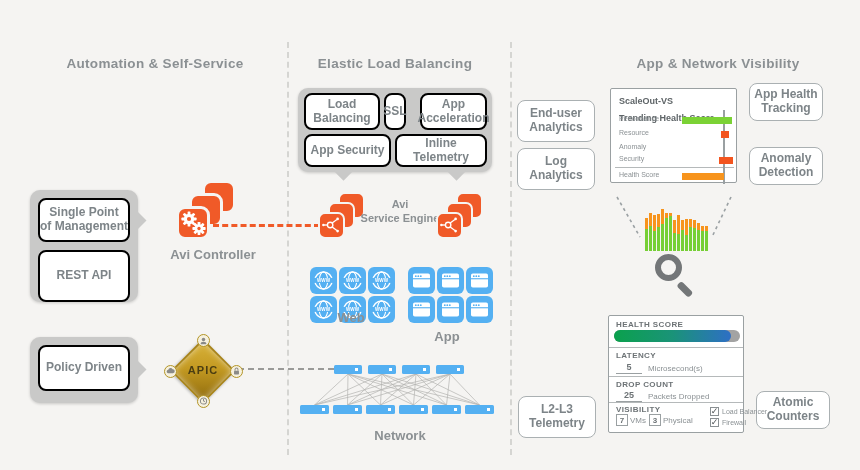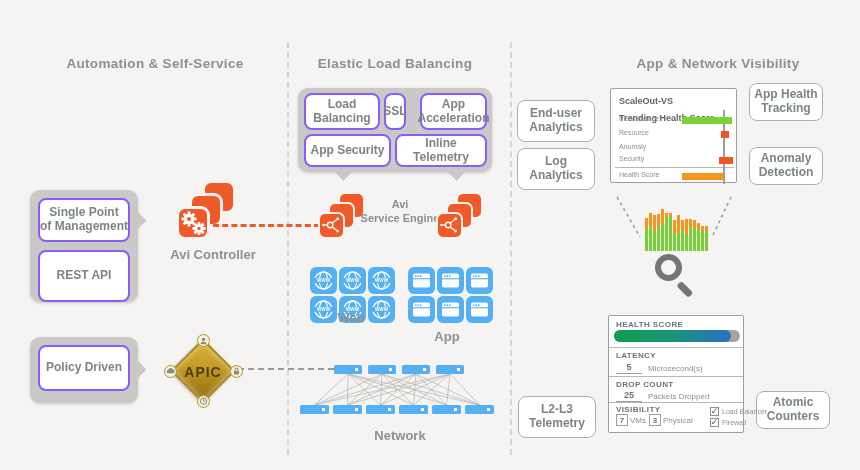--- a/index.html
+++ b/index.html
@@ -6,21 +6,21 @@
   body { background:#fff; }
   #canvas { position:relative; width:860px; height:470px; background:#f5f4f2;
             font-family:"Liberation Sans", sans-serif; overflow:hidden; }
   .hdr { position:absolute; color:#8b9093; font-weight:bold; font-size:13.5px;
          letter-spacing:.3px; text-align:center; white-space:pre-line; }
   .divider { position:absolute; top:42px; height:413px; width:0;
              border-left:2px dashed #d5d5d2; }
   .gcont { position:absolute; background:#c9c9c8; border-radius:10px;
            box-shadow:0 1px 3px rgba(0,0,0,.18); }
   .tail { position:absolute; background:#c9c9c8; transform:rotate(45deg); }
-  .wbox { position:absolute; background:#fff; border:2px solid #8b5cf6; border-radius:8px;
+  .wbox { position:absolute; background:#fff; border:2px solid #000000; border-radius:8px;
           color:#7d8488; font-size:12px; font-weight:bold; display:flex; align-items:center;
           justify-content:center; text-align:center; line-height:1.15; white-space:pre-line; }
   .wbox.thin { border-width:1.5px; border-color:#aab0b2; }
   .osq { position:absolute; background:#f05a28; border-radius:9px; border:3px solid #f5f4f2; }
   .flabel { position:absolute; color:#8b9093; font-weight:bold; font-size:13px;
             text-align:center; white-space:pre-line; }
   .selabel { position:absolute; color:#8b9093; font-weight:bold; font-size:11px;
              text-align:center; line-height:1.25; white-space:pre-line; }
   .dash-orange { position:absolute; border-top:3px dashed #f05a28; }
   .dash-gray { position:absolute; border-top:2.5px dashed #9a9a98; }
@@ -28,21 +28,21 @@
              grid-auto-rows:27px; gap:2px; }
   .srv { width:27px; height:27px; background:#54b0f2; border-radius:6px;
          display:flex; align-items:center; justify-content:center; }
   .sw { position:absolute; height:9px; background:#54b0f2; border-radius:1.5px; z-index:1; }
   .sw::after { content:''; position:absolute; right:4px; top:3px; width:3px; height:3px; background:#fff; }
   .diamond { position:absolute; left:180px; top:348px; width:46px; height:46px;
              transform:rotate(45deg); border-radius:4px;
              background:linear-gradient(135deg,#d8b23a 0%,#c49a22 45%,#8f6b0d 100%);
              border:2px solid #a8841a; box-shadow:inset 0 0 6px rgba(255,255,255,.5), 0 1px 3px rgba(0,0,0,.3); }
   .apic-label { position:absolute; left:180px; top:364px; width:46px; text-align:center;
-                color:#4a3d12; font-weight:bold; font-size:14px; letter-spacing:1px; }
+                color:#4a3d12; font-weight:bold; font-size:11px; letter-spacing:1px; }
   .cicon { position:absolute; width:13px; height:13px; border-radius:50%; background:#f6f1df;
            border:1px solid #b39527; display:flex; align-items:center; justify-content:center; }
   .panel { position:absolute; background:#fff; border:1.5px solid #9aa0a2; border-radius:2px; }
   .ptitle { position:absolute; left:8px; top:4px; color:#5f6568; font-weight:bold;
             font-size:9px; line-height:17px; white-space:pre-line; }
   .hlabel { position:absolute; left:8px; color:#8b9194; font-size:7px; }
   .hbarrow { position:absolute; height:7px; }
   .vline { position:absolute; left:112px; top:21px; width:1.5px; height:74px; background:#9aa0a2; }
   .hsep { position:absolute; left:4px; top:78px; width:119px; border-top:1px solid #b5b9ba; }
   .plabel { position:absolute; color:#6d7376; font-weight:bold; font-size:8px; letter-spacing:.4px; }

